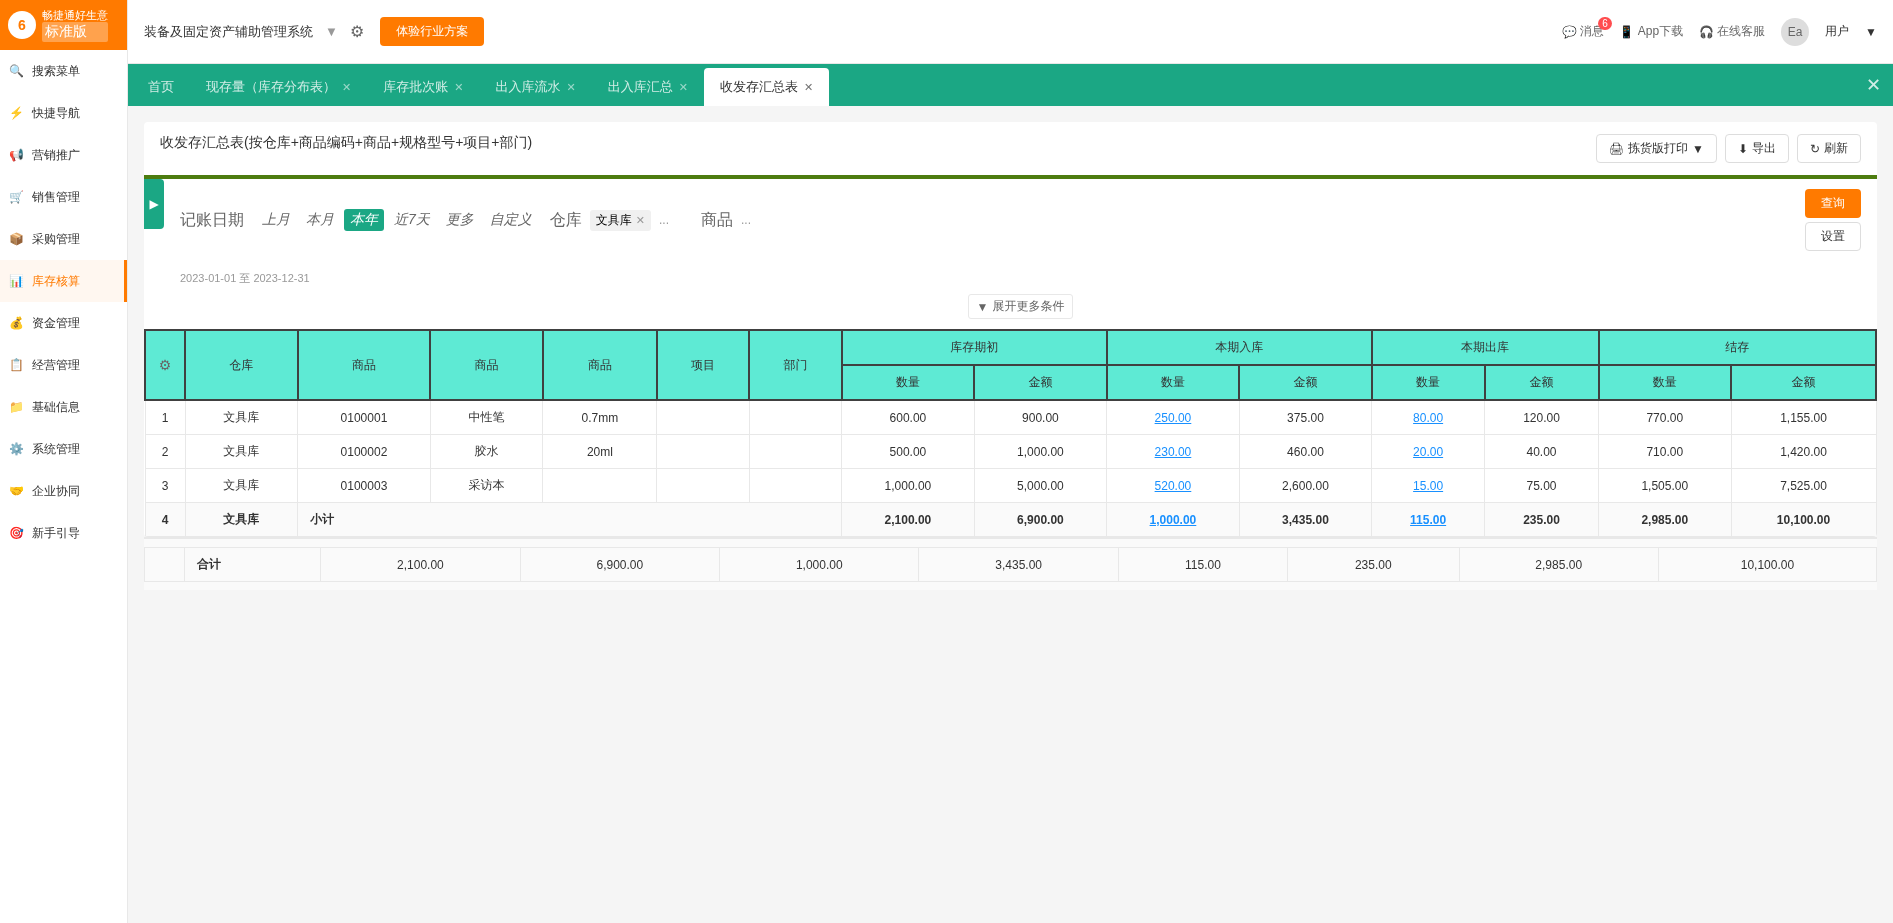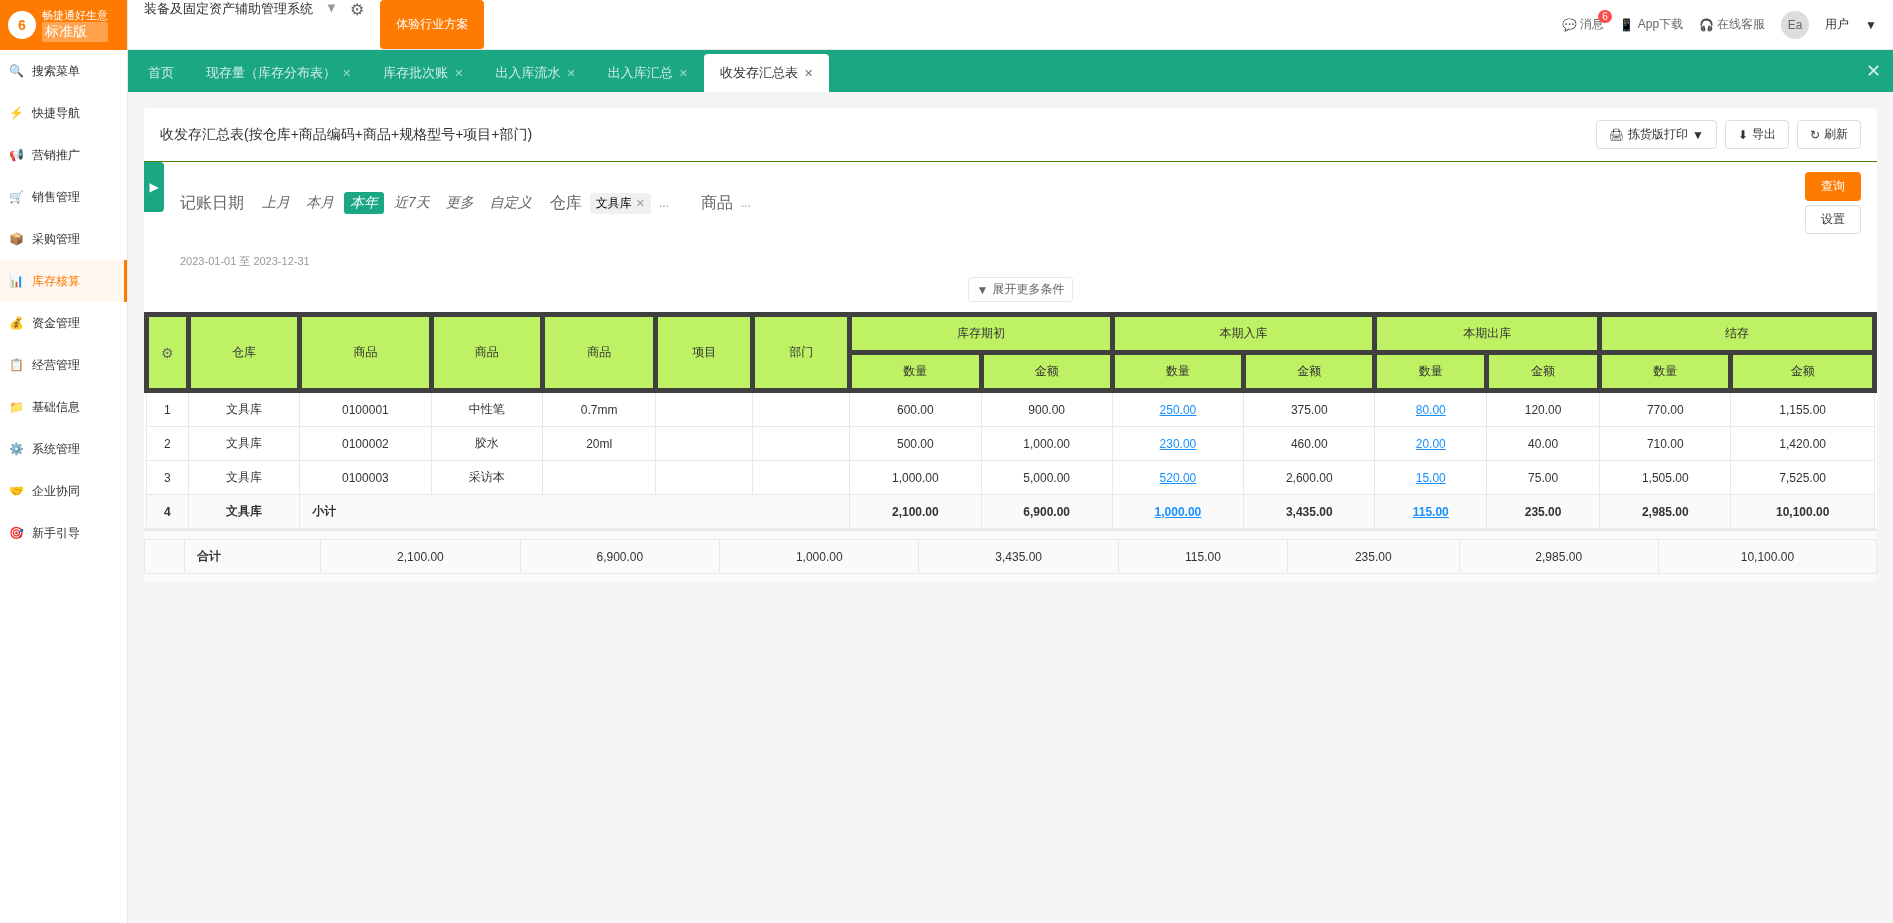--- a/index.html
+++ b/index.html
@@ -13,21 +13,21 @@
     .sidebar-logo-tag { font-size: 14px; background: rgba(255,255,255,0.3); padding: 1px 3px; border-radius: 2px; }
     .sidebar-nav { flex: 1; overflow-y: auto; }
     .sidebar-item { display: flex; align-items: center; gap: 6px; padding: 12px 8px; cursor: pointer; color: #333; font-size: 12px; }
     .sidebar-item.active { background: #fff7f0; color: #ff7a00; border-right: 3px solid #ff7a00; }
     .sidebar-item-icon { width: 18px; height: 18px; flex-shrink: 0; display: flex; align-items: center; justify-content: center; }
 
     
     .main { flex: 1; display: flex; flex-direction: column; overflow: hidden; }
 
     
-    .topbar { background: #fff; height: 50px; display: flex; padding: 0 16px; border-bottom: 1px solid #e8e8e8; gap: 12px; flex-shrink: 0; }
+    .topbar { background: #fff; height: 64px; display: flex; align-items: center; padding: 0 16px; border-bottom: 1px solid #e8e8e8; gap: 12px; flex-shrink: 0; }
     .topbar-title { font-size: 13px; color: #333; }
     .topbar-gear { color: #666; cursor: pointer; font-size: 16px; }
     .topbar-trial { background: #ff7a00; color: white; border: none; border-radius: 4px; padding: 6px 16px; font-size: 12px; cursor: pointer; margin-left: 4px; }
     .topbar-right { margin-left: auto; display: flex; align-items: center; gap: 16px; }
     .topbar-msg { position: relative; color: #666; font-size: 12px; cursor: pointer; display: flex; align-items: center; gap: 3px; }
     .badge { background: #ff4d4f; color: white; border-radius: 8px; font-size: 10px; padding: 1px 4px; position: absolute; top: -6px; right: -8px; }
     .topbar-app { color: #666; font-size: 12px; cursor: pointer; display: flex; align-items: center; gap: 3px; }
     .topbar-service { color: #666; font-size: 12px; cursor: pointer; display: flex; align-items: center; gap: 3px; }
     .topbar-user { display: flex; align-items: center; gap: 16px; color: #333; font-size: 12px; cursor: pointer; }
     .user-avatar { width: 28px; height: 28px; border-radius: 50%; background: #ddd; display: flex; align-items: center; justify-content: center; color: #666; font-size: 12px; overflow: hidden; }
@@ -36,21 +36,21 @@
     .tabs { background: #1ba784; display: flex; align-items: center; flex-shrink: 0; padding: 0 4px; }
     .tab { padding: 10px 16px; font-size: 13px; cursor: pointer; display: flex; align-items: center; gap: 6px; color: rgba(255,255,255,0.8); border-radius: 4px 4px 0 0; margin-top: 4px; }
     .tab.active { background: white; color: #333; font-weight: 500; }
     .tab-close { font-size: 11px; color: inherit; opacity: 0.7; }
     .tabs-close-all { margin-left: auto; color: rgba(255,255,255,0.8); padding: 4px 8px; cursor: pointer; font-size: 18px; }
 
     
     .content { flex: 1; overflow: auto; padding: 16px; background: #f5f5f5; }
 
     
-    .page-header { background: white; padding: 12px 16px; border-radius: 4px 4px 0 0; border-bottom: 1px solid #4d7c0f; display: flex; align-items: center; justify-content: space-between; }
+    .page-header { background: white; padding: 12px 16px; border-radius: 4px 4px 0 0; border-bottom: 4px solid #4d7c0f; display: flex; justify-content: space-between; }
     .page-title-text { font-size: 14px; font-weight: 500; color: #333; }
     .page-actions { display: flex; align-items: center; gap: 8px; }
     .btn-print { border: 1px solid #ddd; background: white; border-radius: 4px; padding: 5px 12px; font-size: 12px; cursor: pointer; display: flex; align-items: center; gap: 4px; color: #333; }
     .btn-export { border: 1px solid #ddd; background: white; border-radius: 4px; padding: 5px 12px; font-size: 12px; cursor: pointer; display: flex; align-items: center; gap: 4px; color: #333; }
     .btn-refresh { border: 1px solid #ddd; background: white; border-radius: 4px; padding: 5px 12px; font-size: 12px; cursor: pointer; display: flex; align-items: center; gap: 4px; color: #333; }
     .filter-row { display: flex; align-items: center; gap: 12px; flex-wrap: wrap; }
     .filter-label { font-size: 16px; color: #666; flex-shrink: 0; }
     .filter-dates { display: flex; align-items: center; gap: 4px; font-size: 12px; color: #333; }
     .date-btn { padding: 2px 6px; border-radius: 3px; cursor: pointer; color: #666; font-size: 14px; font-style: italic; }
     .date-btn.active { background: #1ba784; color: white; border-radius: 3px; padding: 2px 6px; }
@@ -59,21 +59,21 @@
     .warehouse-tag-close { cursor: pointer; color: #999; font-size: 11px; }
     .filter-more { color: #999; font-size: 12px; cursor: pointer; }
     .filter-goods-more { color: #999; font-size: 12px; cursor: pointer; }
     .btn-query { background: #ff7a00; color: white; border: none; border-radius: 4px; padding: 6px 16px; font-size: 12px; cursor: pointer; }
     .btn-settings { border: 1px solid #ddd; background: white; border-radius: 4px; padding: 5px 12px; font-size: 12px; cursor: pointer; color: #333; }
     .expand-btn { display: flex; align-items: center; gap: 4px; color: #666; font-size: 12px; cursor: pointer; border: 1px solid #e8e8e8; border-radius: 3px; padding: 3px 8px; background: white; }
 
     
     .table-container { background: white; border-radius: 0 0 4px 4px; overflow: auto; }
     table { width: 100%; border-collapse: collapse; font-size: 12px; }
-    th { background: #bef264; padding: 8px 12px; text-align: center; border: 5px solid #404040; color: #333; font-weight: 500; white-space: nowrap; }
+    th { background: #5eead4; padding: 8px 12px; text-align: center; border: 2px solid #404040; color: #333; font-weight: 500; white-space: nowrap; }
     td { padding: 8px 12px; border: 1px solid #e8e8e8; text-align: center; color: #333; white-space: nowrap; }
     .td-link { color: #1890ff; text-decoration: underline; cursor: pointer; }
     .row-subtotal td { font-weight: bold; background: #fafafa; }
     .row-total td { font-weight: bold; background: #f5f5f5; }
     .table-gear { width: 40px; color: #999; text-align: center; }
     .settings-icon { cursor: pointer; color: #666; font-size: 14px; }
 
     
     .footer-total { background: #fafafa; border-top: 2px solid #e8e8e8; padding: 8px 0; }
     .footer-total table { background: #fafafa; }

